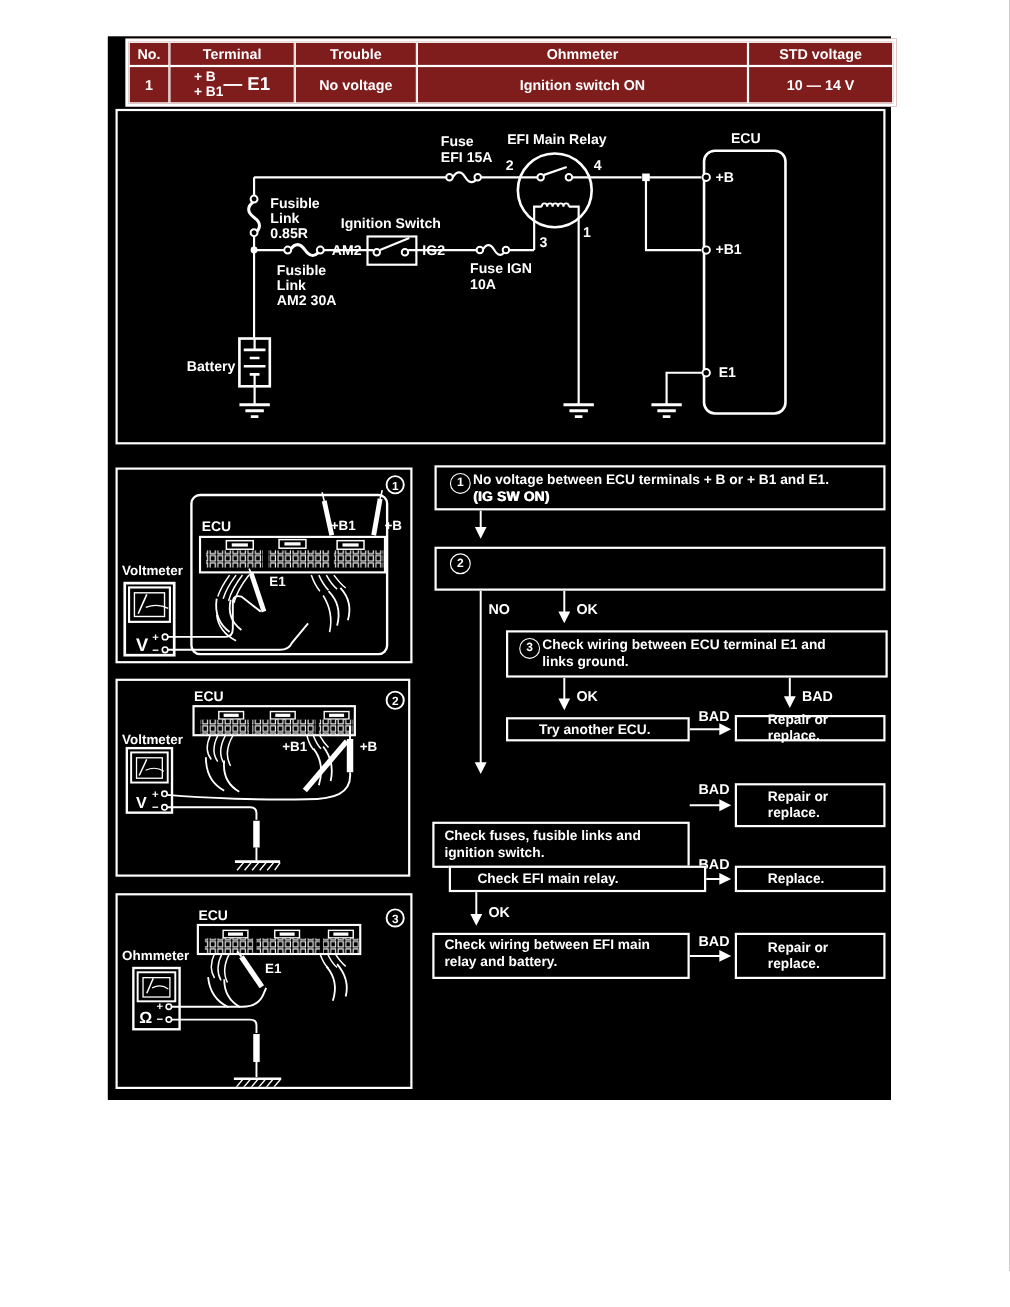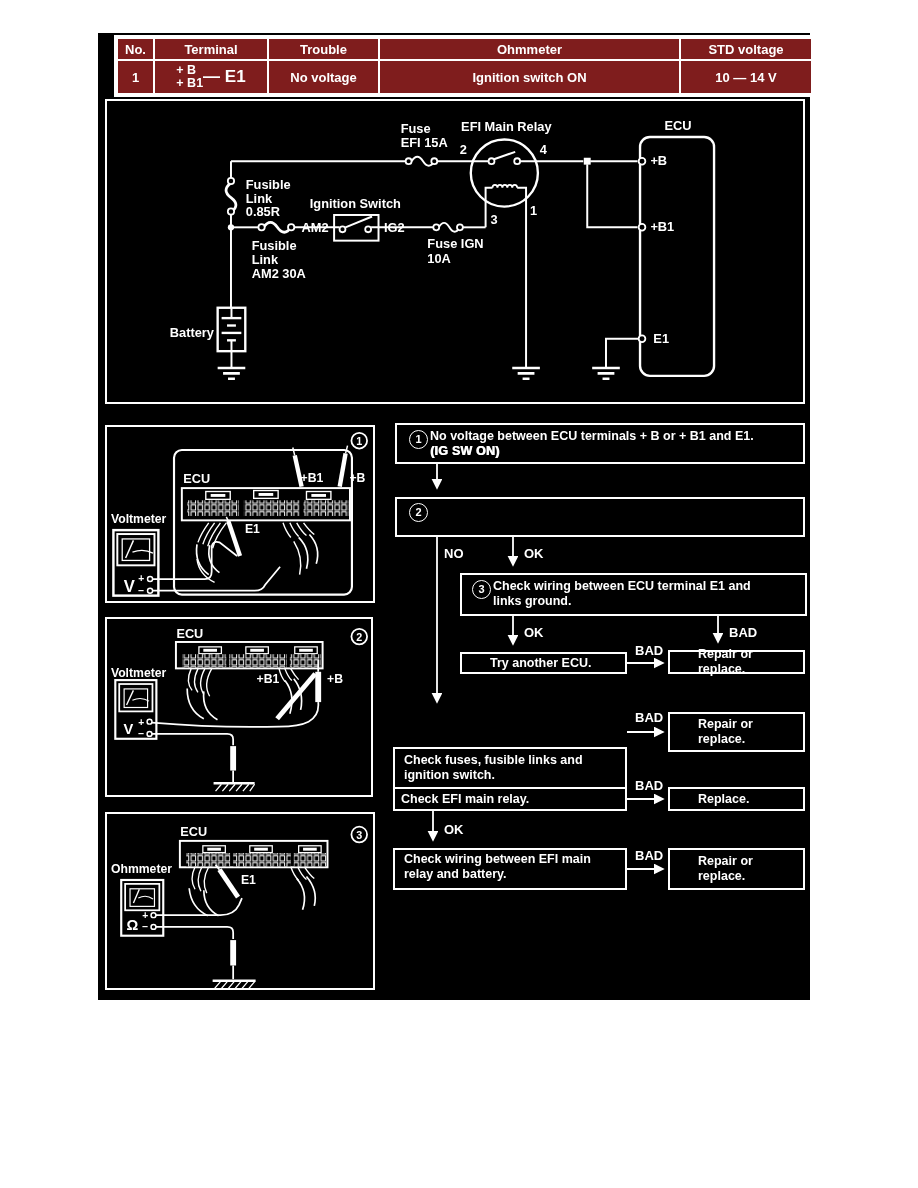--- a/index.html
+++ b/index.html
@@ -464,21 +464,21 @@
     </div>
 
     <div class="fcbox twoline" style="left:3px; top:300px; width:234px; height:42px;margin-top:37px;">
       <div>Check fuses, fusible links and</div>
       <div>ignition switch.</div>
     </div>
     <div class="fcbox vcenter" style="left:278px; top:302px; width:137px; height:40px;">
       <span>Repair or replace.</span>
     </div>
 
-    <div class="fcbox vcenter" style="left:3px; top:377px; width:234px; height:24px; padding-left:6px;">
+    <div class="fcbox vcenter" style="left:18px; top:377px; width:234px; height:24px; padding-left:24px;">
       <span>Check EFI main relay.</span>
     </div>
     <div class="fcbox vcenter" style="left:278px; top:377px; width:137px; height:24px;">
       <span>Replace.</span>
     </div>
 
     <div class="fcbox twoline" style="left:3px; top:438px; width:234px; height:42px; padding-top:2px;">
       <div>Check wiring between EFI main</div>
       <div>relay and battery.</div>
     </div>

